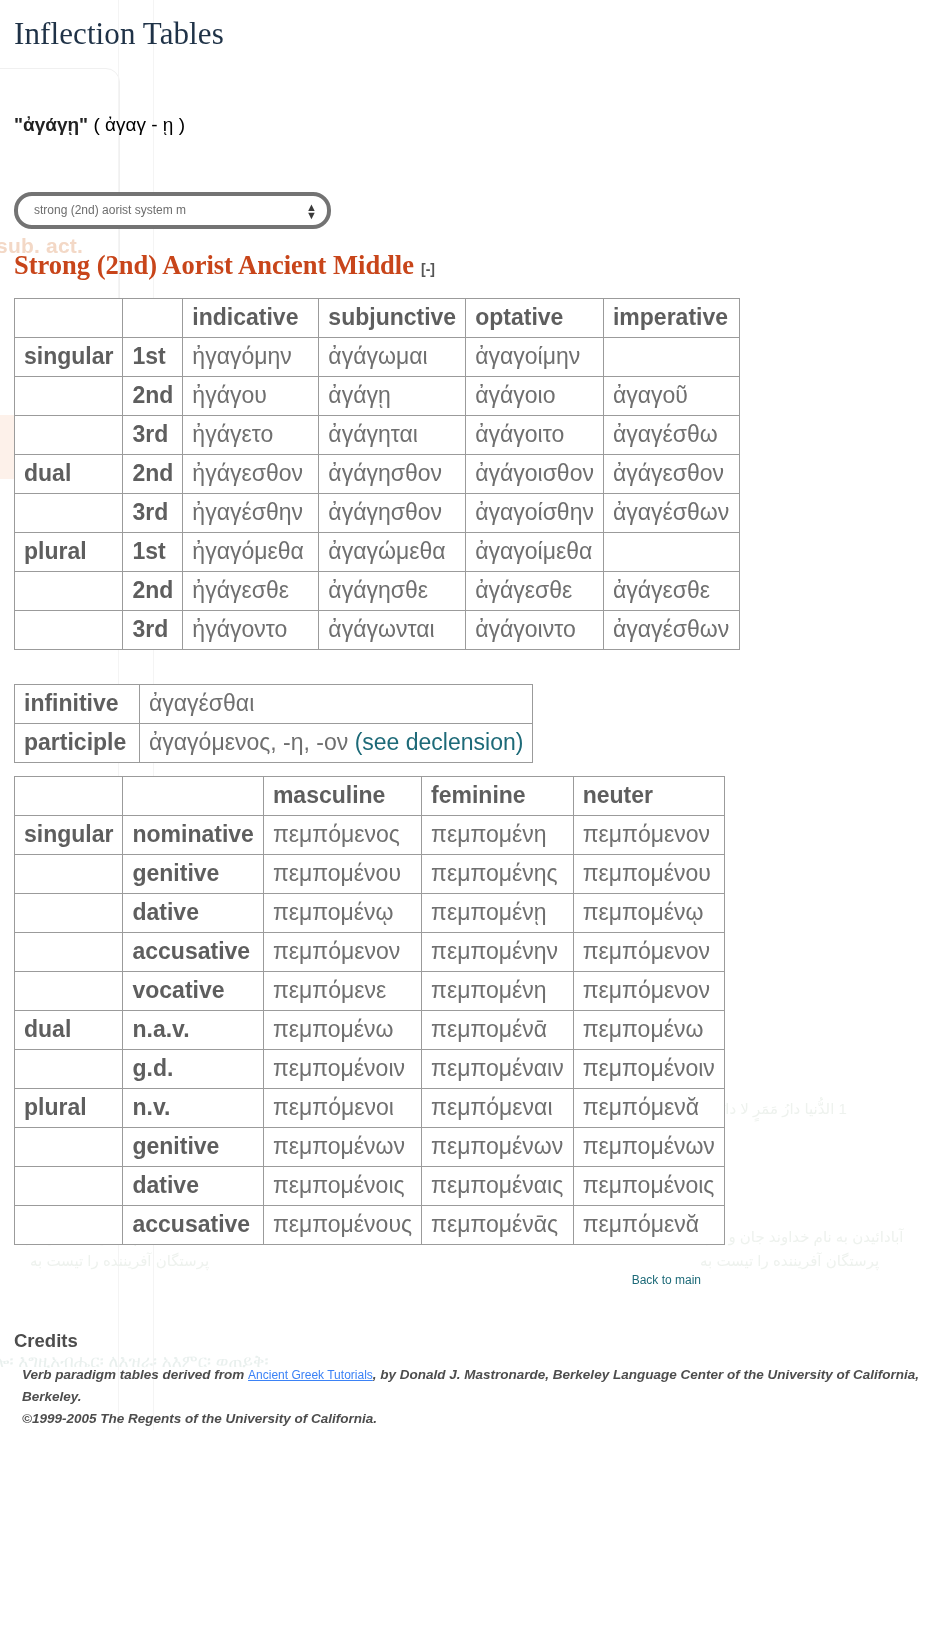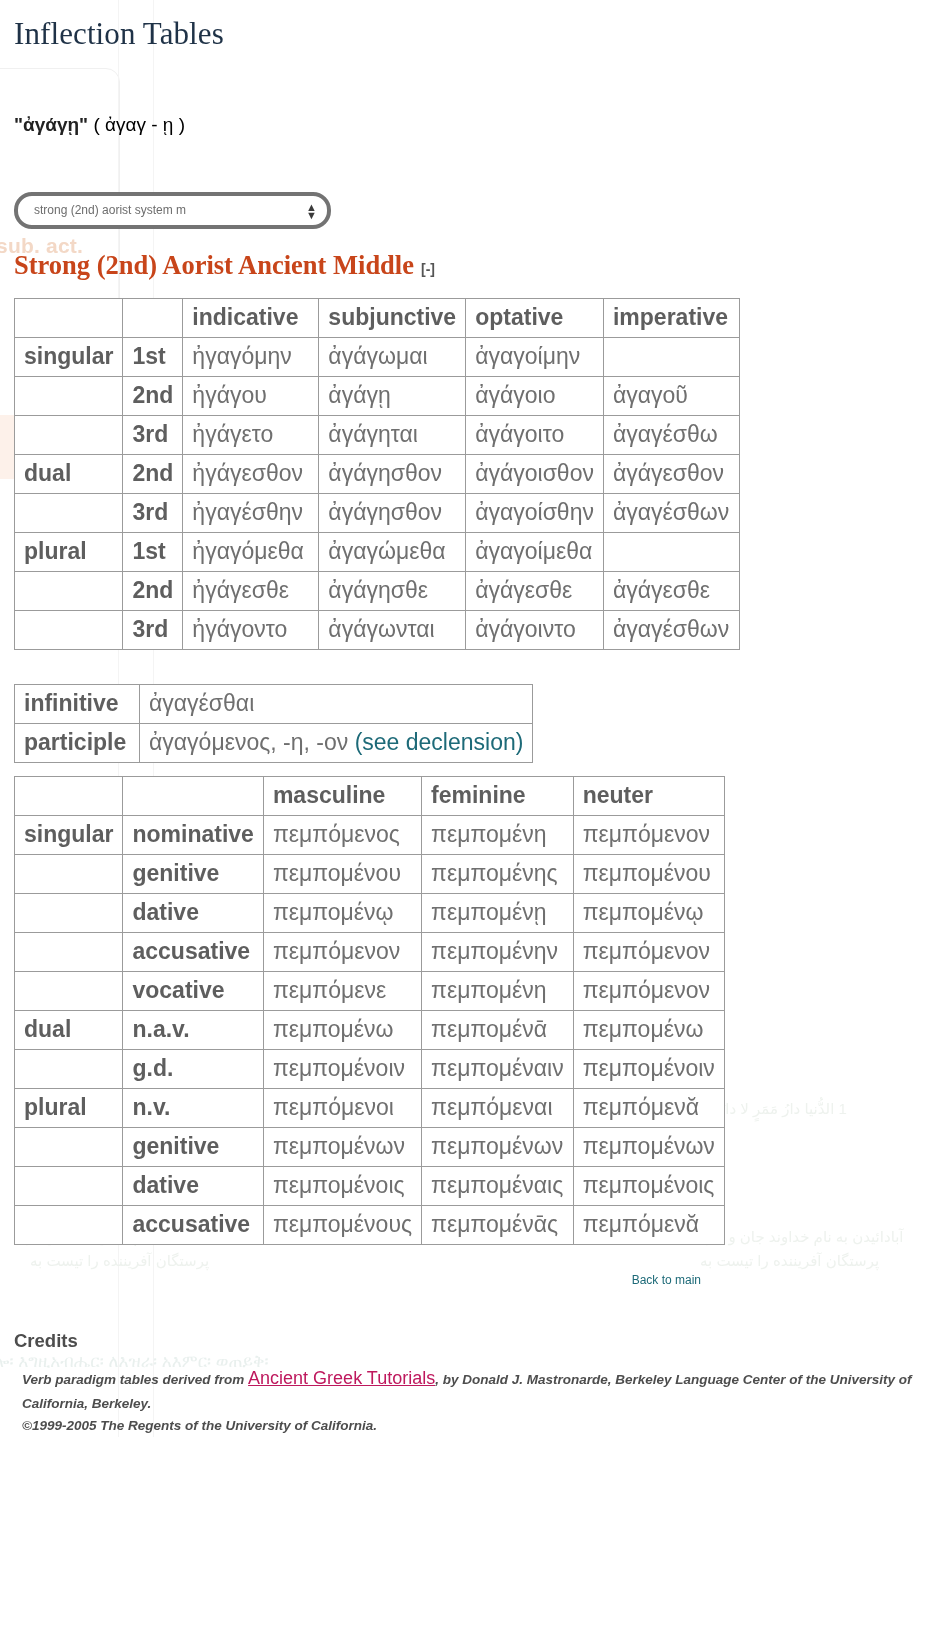--- a/index.html
+++ b/index.html
@@ -226,22 +226,22 @@
     font-size: 13.5px;
     font-style: italic;
     font-weight: 700;
     line-height: 1.62;
     color: #4d4d4d;
     padding-left: 8px;
   }
   .credits-body a {
     font-style: normal;
     font-weight: 400;
-    font-size: 18px;
-    color: #be185d;
+    font-size: 12px;
+    color: #3b82f6;
     text-decoration: underline;
   }
 </style>
 </head>
 <body>
 
 <div class="ghost-layer">
   <div class="ghost-card"></div>
   <div class="ghost-rule-v" style="left:153px;"></div>
   <div class="ghost-rule-v" style="left:118px;"></div>

